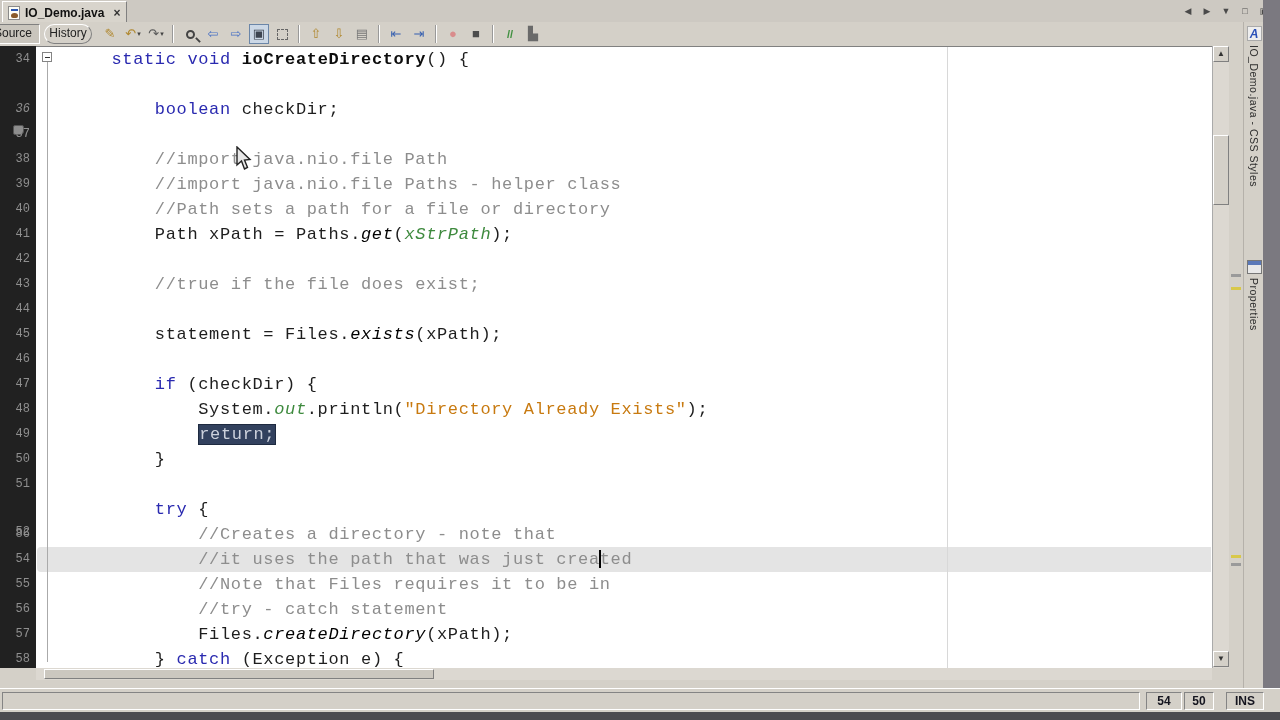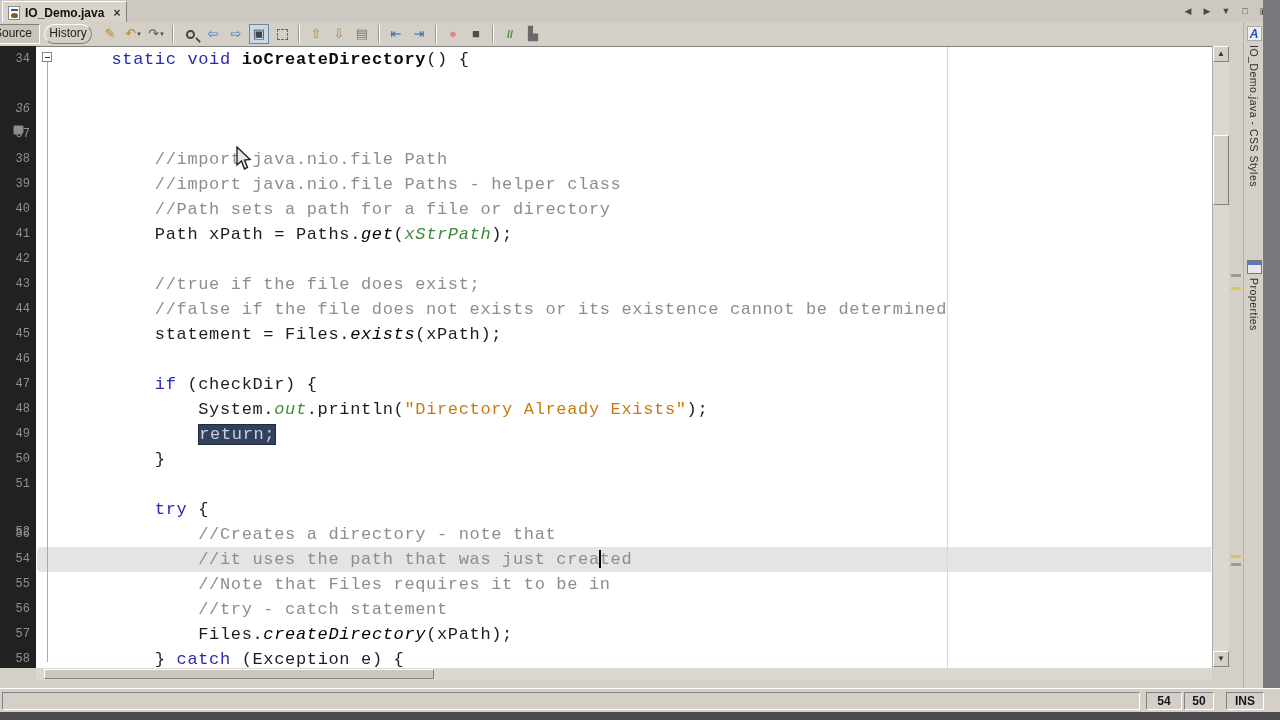--- a/index.html
+++ b/index.html
@@ -177,28 +177,29 @@
     <div class="gnum" style="top: 576px;">57</div>
     <div class="gnum" style="top: 601px;">58</div>
   </div>
 <div class="abs" id="hl-band"></div>
 <div class="abs" id="margin-line"></div>
 <div class="abs" id="fold-box"></div>
 <div class="abs" id="fold-line"></div>
 <div class="abs" id="code-layer">
     <div class="crow" style="top: 0px;"><span class="tk-p">    </span><span class="tk-k">static</span><span class="tk-p"> </span><span class="tk-k">void</span><span class="tk-p"> </span><span class="tk-b">ioCreateDirectory</span><span class="tk-p">() {</span></div>
     <div class="crow" style="top: 25px;"></div>
+    <div class="crow" style="top: 50px;"><span class="tk-p">        </span><span class="tk-k">boolean</span><span class="tk-p"> checkDir;</span></div>
     <div class="crow" style="top: 75px;"></div>
     <div class="crow" style="top: 100px;"><span class="tk-p">        </span><span class="tk-c">//import java.nio.file Path</span></div>
     <div class="crow" style="top: 125px;"><span class="tk-p">        </span><span class="tk-c">//import java.nio.file Paths - helper class</span></div>
     <div class="crow" style="top: 150px;"><span class="tk-p">        </span><span class="tk-c">//Path sets a path for a file or directory</span></div>
     <div class="crow" style="top: 175px;"><span class="tk-p">        </span><span class="tk-p">Path xPath = Paths.</span><span class="tk-m">get</span><span class="tk-p">(</span><span class="tk-g">xStrPath</span><span class="tk-p">);</span></div>
     <div class="crow" style="top: 200px;"></div>
     <div class="crow" style="top: 225px;"><span class="tk-p">        </span><span class="tk-c">//true if the file does exist;</span></div>
-    <div class="crow" style="top: 250px;"><span class="tk-p">        </span><span class="tk-c">//false if the file does not exists or its existence cannot be determined</span></div>
+    <div class="crow" style="top: 250px;"><span class="tk-p">        </span></div>
     <div class="crow" style="top: 275px;"><span class="tk-p">        </span><span class="tk-p">statement = Files.</span><span class="tk-m">exists</span><span class="tk-p">(xPath);</span></div>
     <div class="crow" style="top: 300px;"></div>
     <div class="crow" style="top: 325px;"><span class="tk-p">        </span><span class="tk-k">if</span><span class="tk-p"> (checkDir) {</span></div>
     <div class="crow" style="top: 350px;"><span class="tk-p">            </span><span class="tk-p">System.</span><span class="tk-g">out</span><span class="tk-p">.println(</span><span class="tk-s">"Directory Already Exists"</span><span class="tk-p">);</span></div>
     <div class="crow" style="top: 375px;"><span class="tk-p">            </span><span class="tk-sel">return;</span></div>
     <div class="crow" style="top: 400px;"><span class="tk-p">        </span><span class="tk-p">}</span></div>
     <div class="crow" style="top: 425px;"></div>
     <div class="crow" style="top: 450px;"><span class="tk-p">        </span><span class="tk-k">try</span><span class="tk-p"> {</span></div>
     <div class="crow" style="top: 475px;"><span class="tk-p">            </span><span class="tk-c">//Creates a directory - note that</span></div>
     <div class="crow" style="top: 500px;"><span class="tk-p">            </span><span class="tk-c">//it uses the path that was just crea</span><span class="caret"></span><span class="tk-c">ted</span></div>

